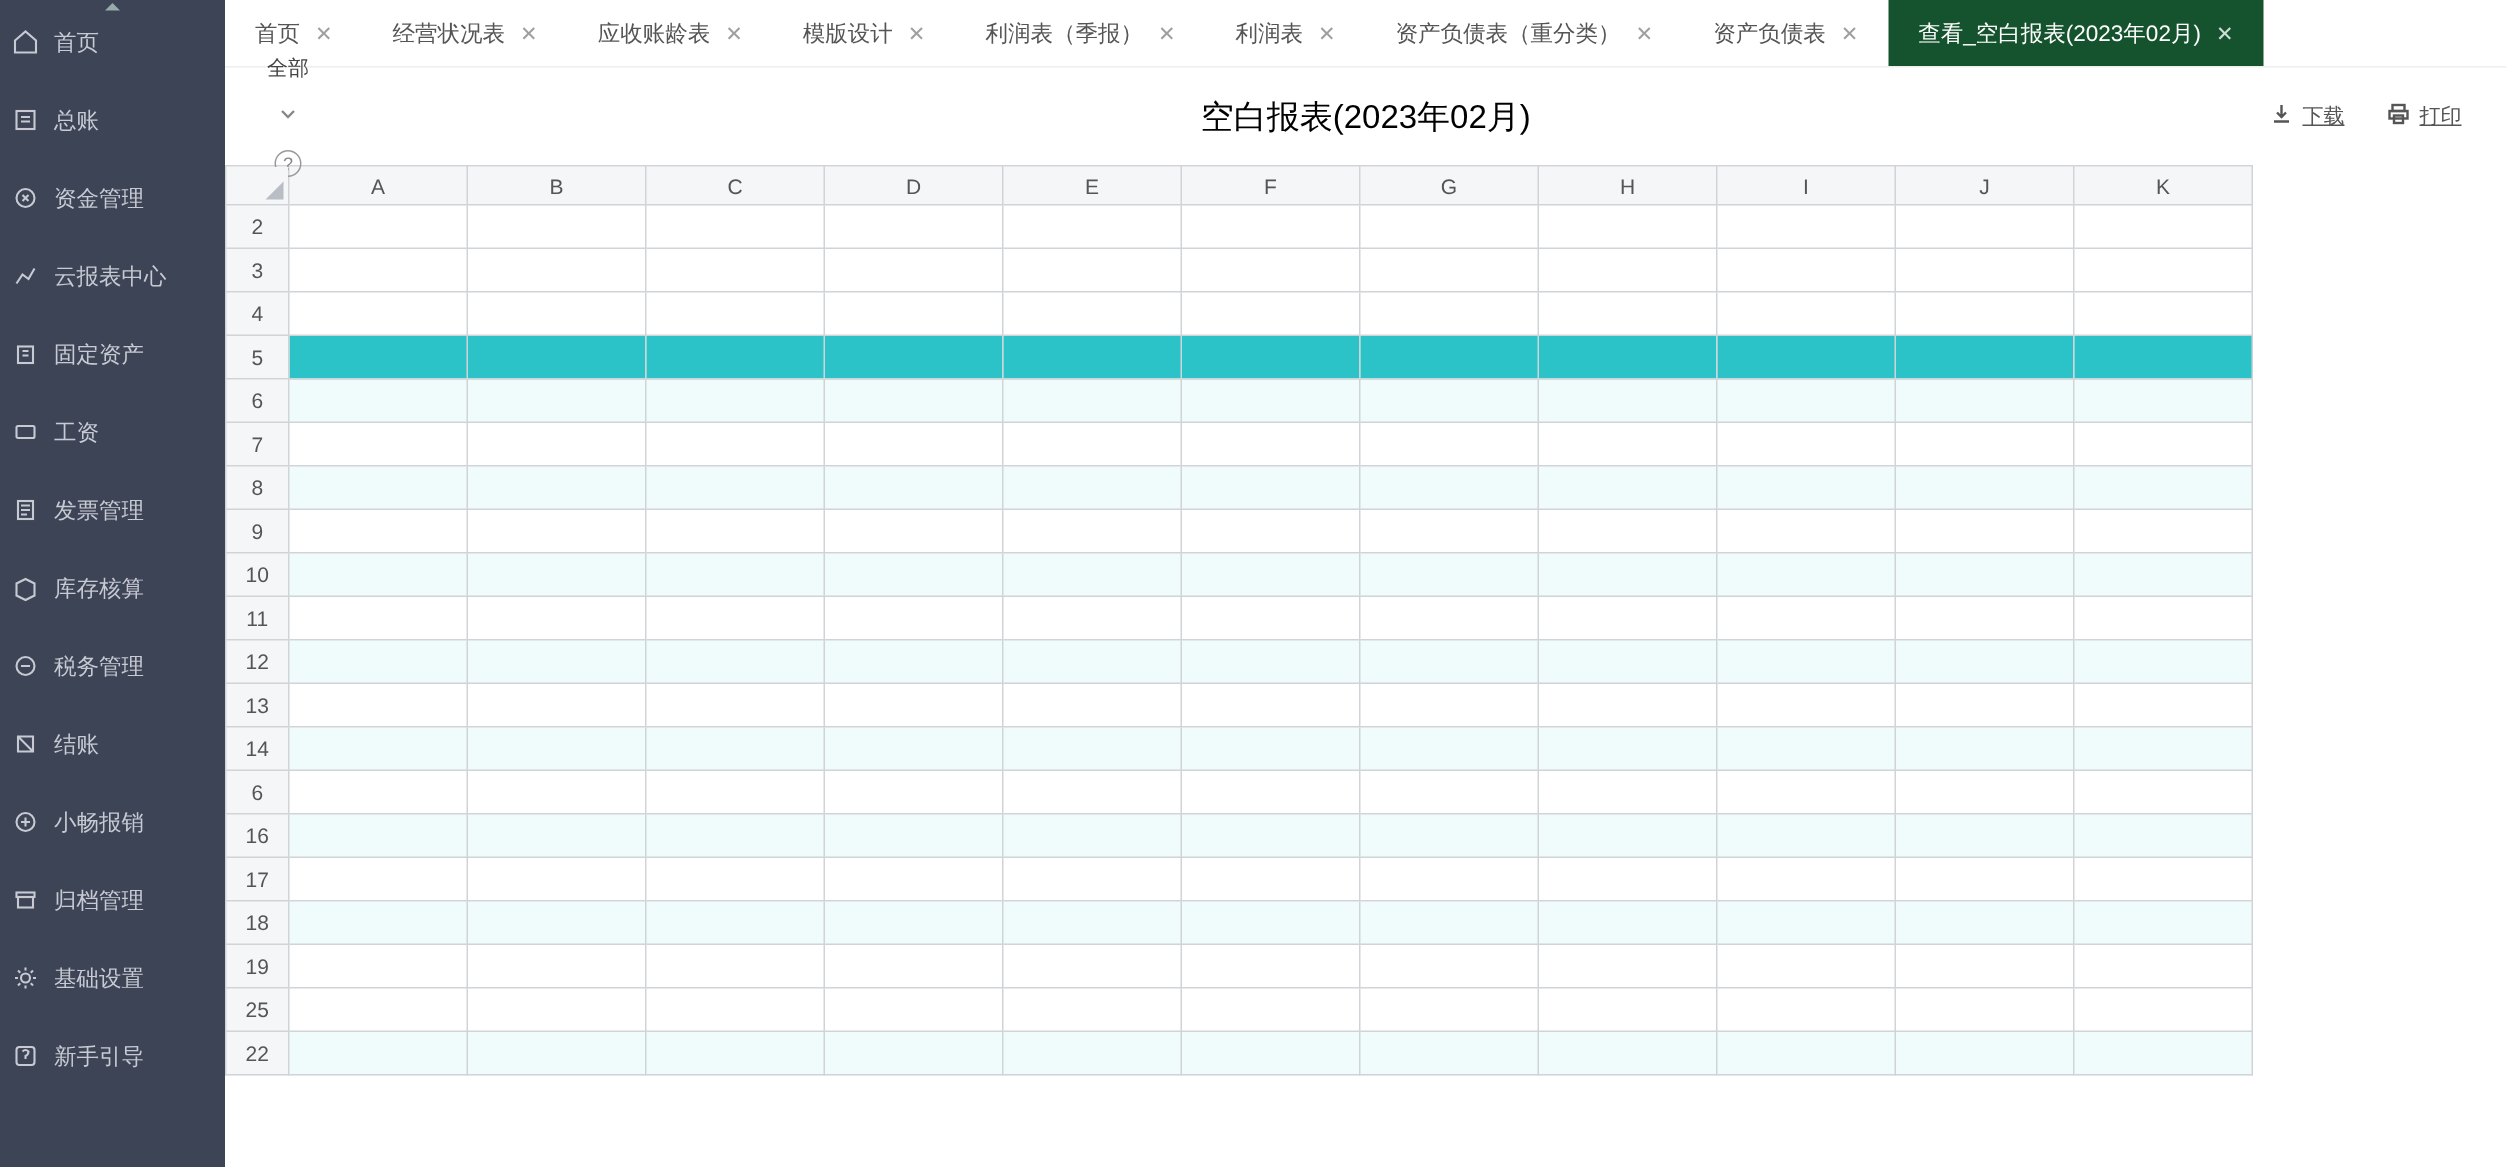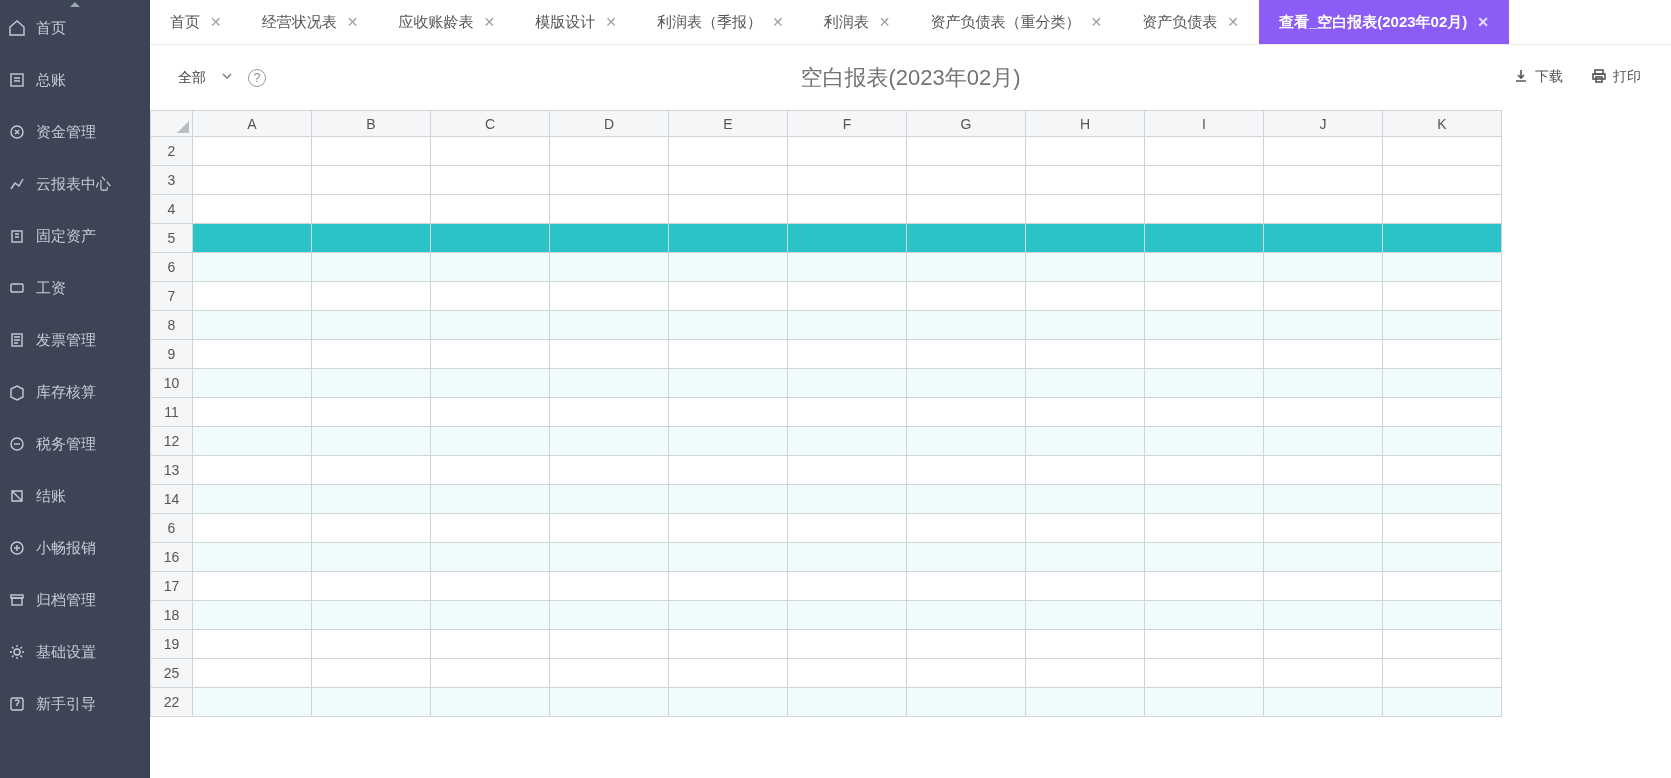--- a/index.html
+++ b/index.html
@@ -69,23 +69,22 @@
     display: flex;
     align-items: center;
     padding: 0 20px;
     color: #555;
     cursor: pointer;
     gap: 10px;
     white-space: nowrap;
     font-size: 15px;
   }
   .tab.active {
-    background: #8b5cf6;
+    background: #14532d;
     color: #fff;
-    font-weight: bold;
   }
   .tab .close {
     font-size: 14px;
     cursor: pointer;
     opacity: 0.8;
   }
   .tab:not(.active) .close { color: #888; }
 
   
   .toolbar {
@@ -93,43 +92,44 @@
     display: flex;
     align-items: center;
     padding: 0 30px 0 28px;
     position: relative;
   }
   .filter {
     display: flex;
     align-items: center;
     gap: 14px;
     color: #444;
+    flex-direction: column;
   }
   .filter .chev svg { stroke: #888; fill: none; stroke-width: 1.6; }
   .filter .help {
     width: 18px; height: 18px; border: 1px solid #999; border-radius: 50%;
     display: flex; align-items: center; justify-content: center;
     font-size: 12px; color: #888;
   }
   .title {
     position: absolute;
     left: 50%;
     transform: translateX(-50%);
     font-size: 22px;
-    color: #737373;
+    color: #000000;
   }
   .actions {
     margin-left: auto;
     display: flex;
     align-items: center;
     gap: 28px;
     color: #555;
   }
   .action {
-    display: flex; align-items: flex-start; gap: 6px; cursor: pointer;
+    display: flex; align-items: flex-end; gap: 6px; cursor: pointer; text-decoration: underline;
   }
   .action svg { stroke: #555; fill: none; stroke-width: 1.6; }
 
   
   .sheet-wrap {
     flex: 1;
     overflow: hidden;
     display: flex;
     flex-direction: column;
   }

